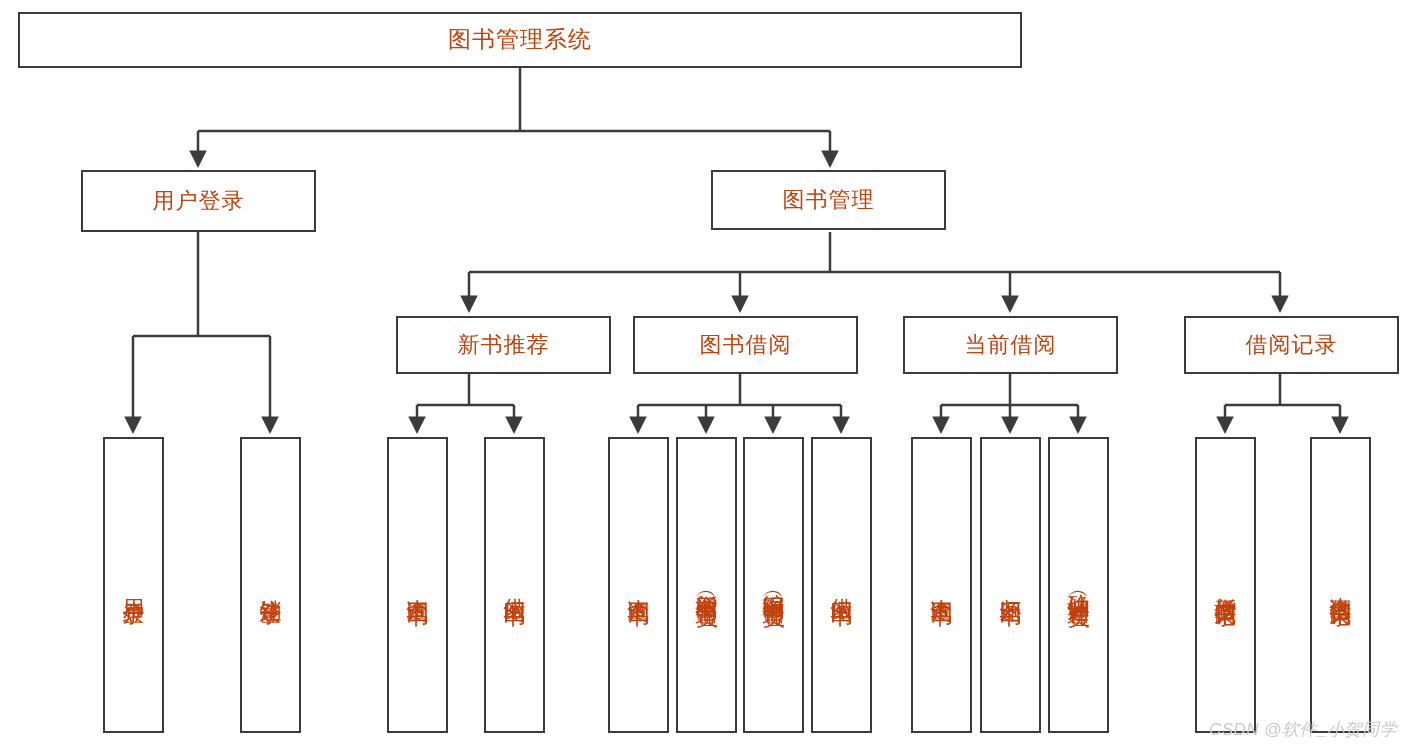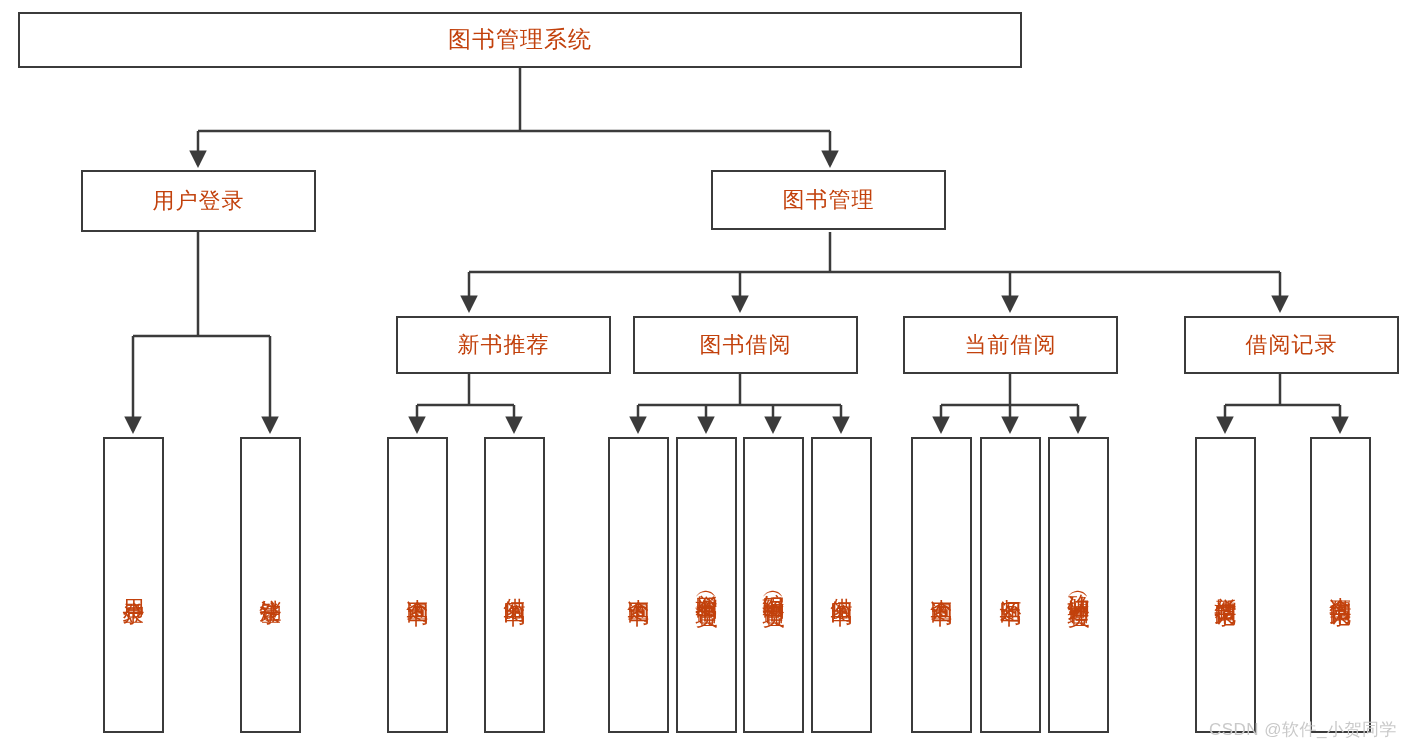--- a/index.html
+++ b/index.html
@@ -58,20 +58,21 @@
   }
   .watermark {
     position: absolute;
     right: 8px;
     bottom: 6px;
     font-size: 17px;
     color: #c9c9c9;
     letter-spacing: 0.5px;
     z-index: 3;
     white-space: nowrap;
+    font-style: italic;
   }
 </style>
 </head>
 <body>
 
 <div id="canvas">
 
   <svg id="edges" viewBox="0 0 1405 747">
     <defs>
       <marker id="arrow" viewBox="0 0 12 12" refX="10" refY="6" markerWidth="7" markerHeight="7" orient="auto-start-reverse">

